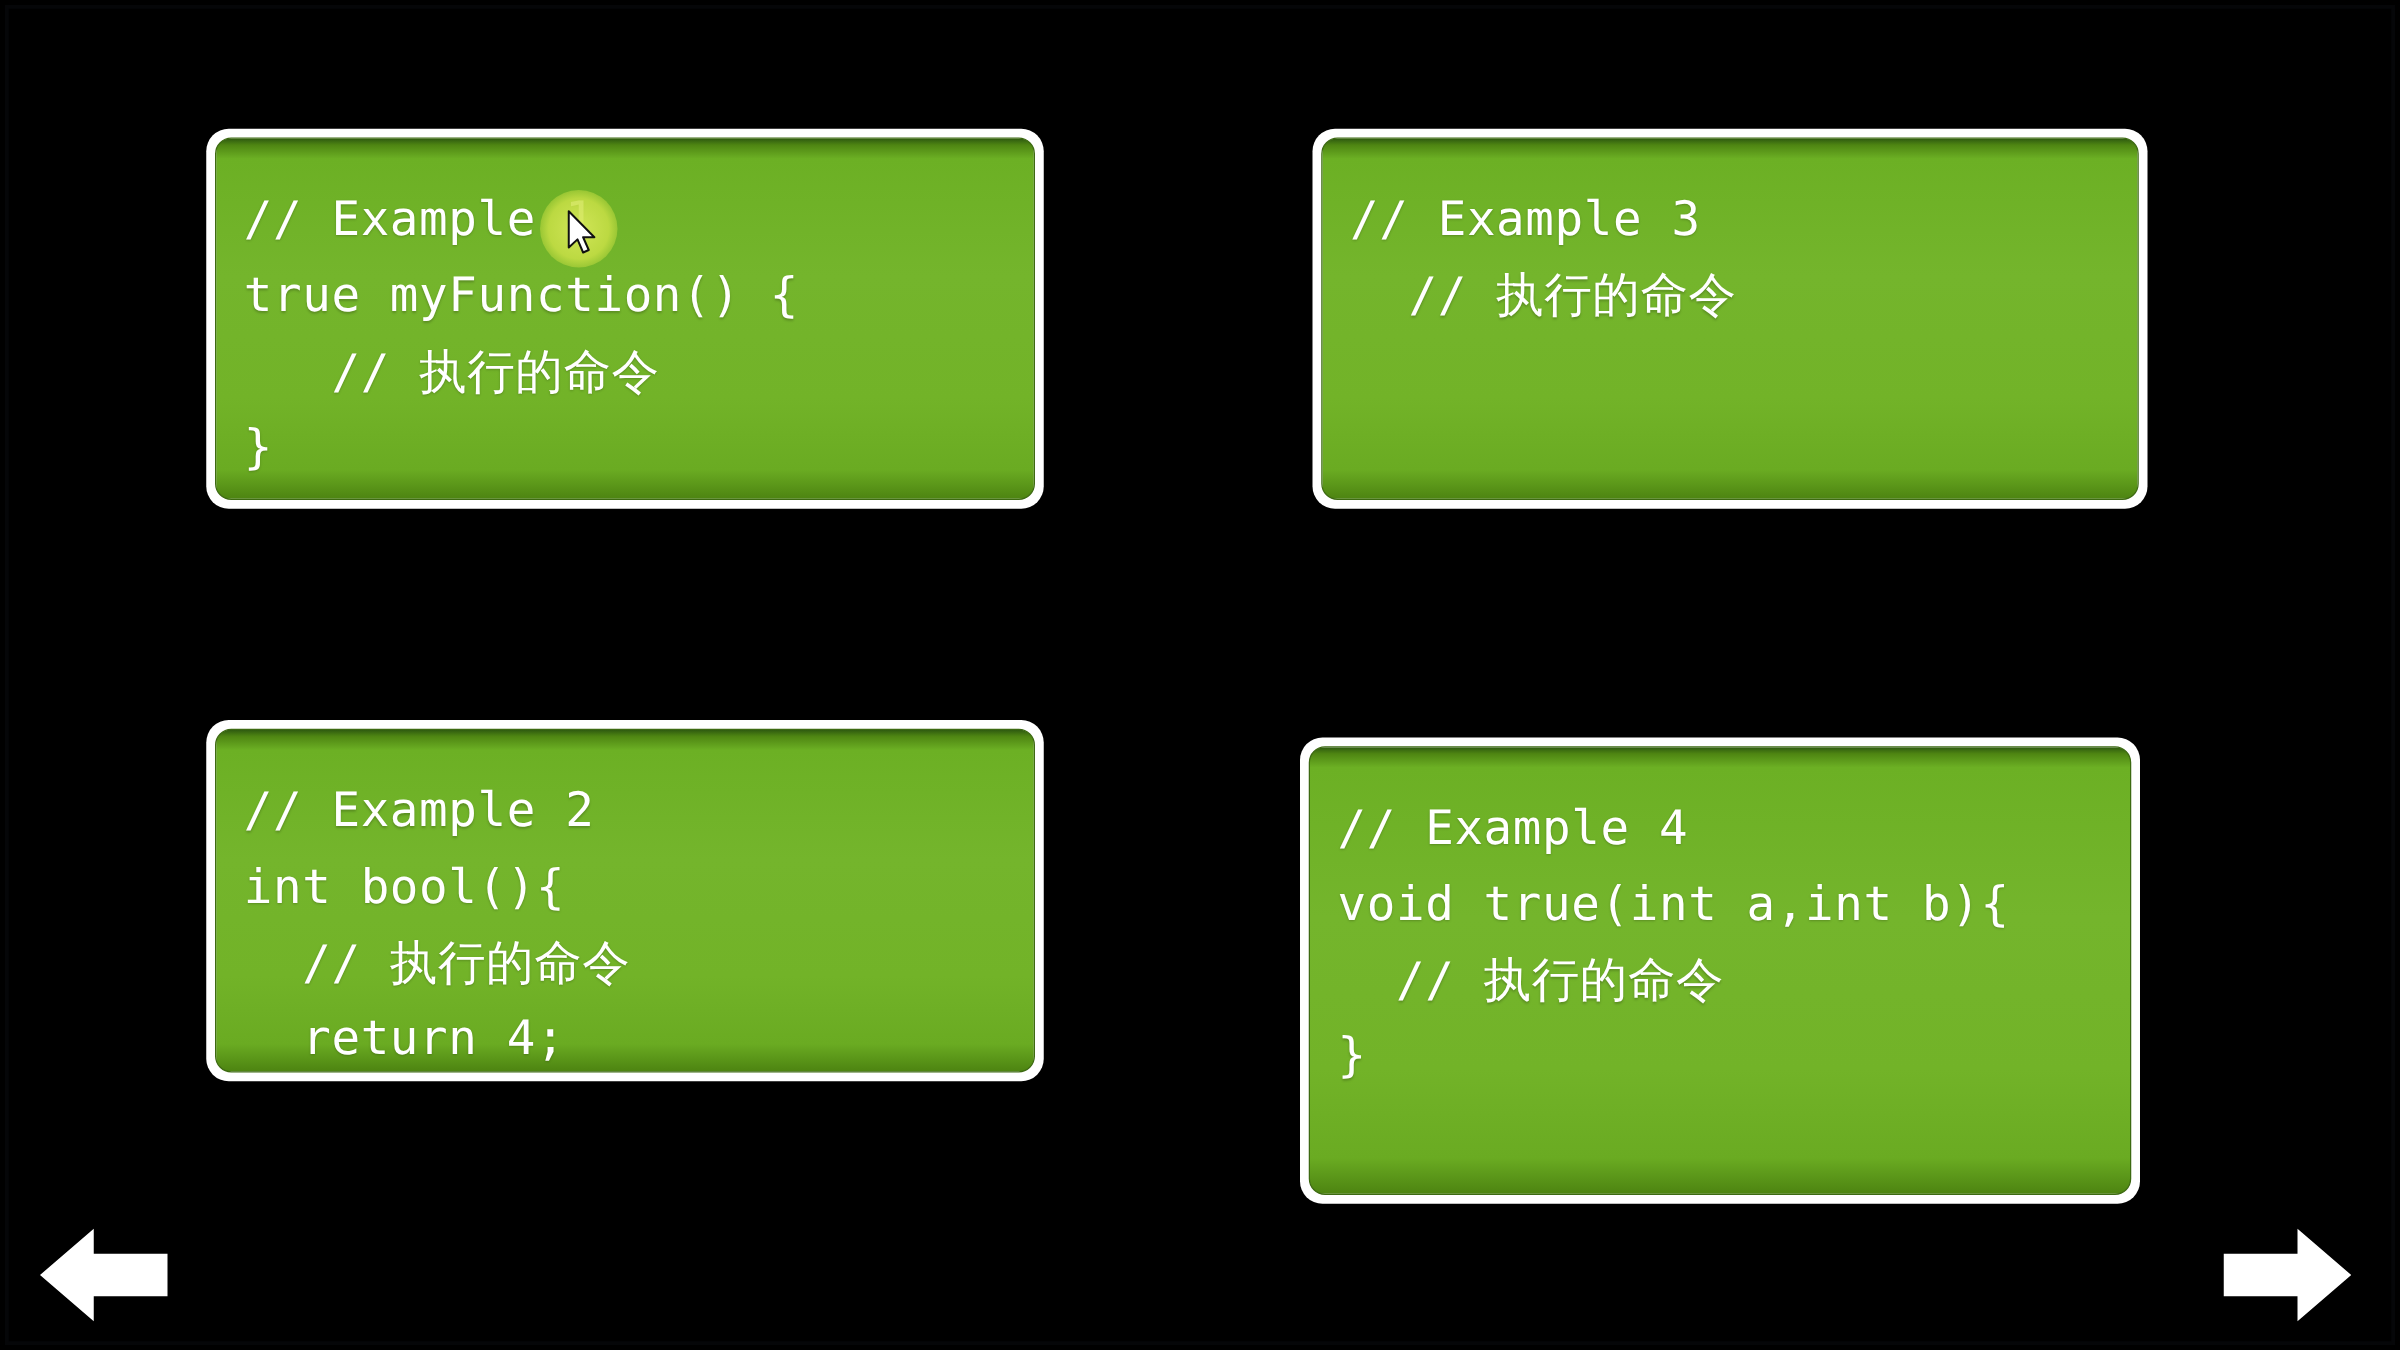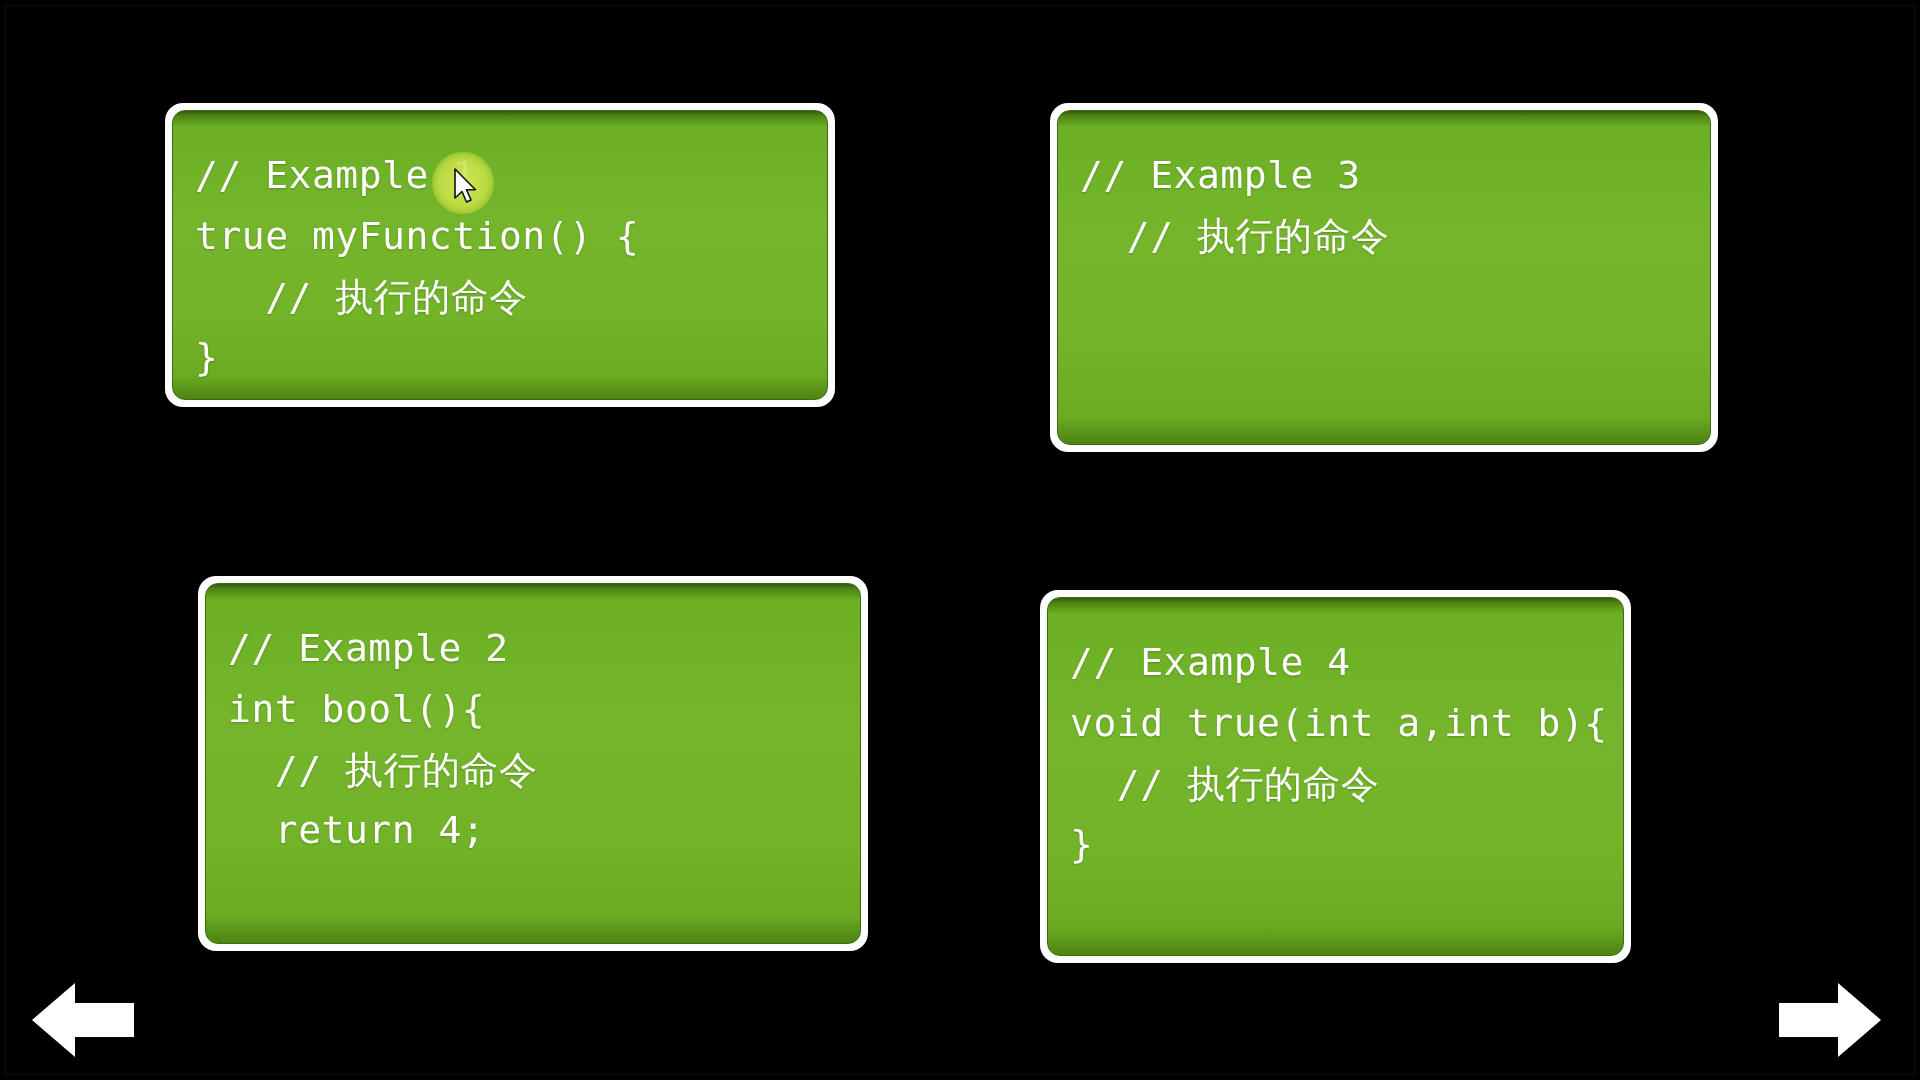--- a/index.html
+++ b/index.html
@@ -79,23 +79,23 @@
     font-family: "DejaVu Sans Mono", monospace;
     font-size: 38px;
     line-height: 1.6;
     letter-spacing: 0.5px;
     white-space: pre;
     text-shadow: 0 1px 2px rgba(0,0,0,0.22);
   }
 
   
   #card-1 { left: 0px;    top: 0px;   width: 670px; height: 304px; }
-  #card-3 { left: 885px;  top: 0px;   width: 668px; height: 349px; }
-  #card-2 { left: 0px;    top: 473px; width: 670px; height: 375px; margin-left: 33px; }
-  #card-4 { left: 875px;  top: 487px; width: 591px; height: 373px; }
+  #card-3 { left: 885px;  top: 0px;   width: 668px; height: 304px; }
+  #card-2 { left: 0px;    top: 473px; width: 670px; height: 289px; }
+  #card-4 { left: 875px;  top: 487px; width: 672px; height: 373px; }
 
   
   .nav-arrow {
     position: absolute;
     width: 110px;
     height: 90px;
     cursor: pointer;
   }
   #nav-prev { left: 28px;  top: 975px; }
   #nav-next { left: 1775px; top: 975px; }

